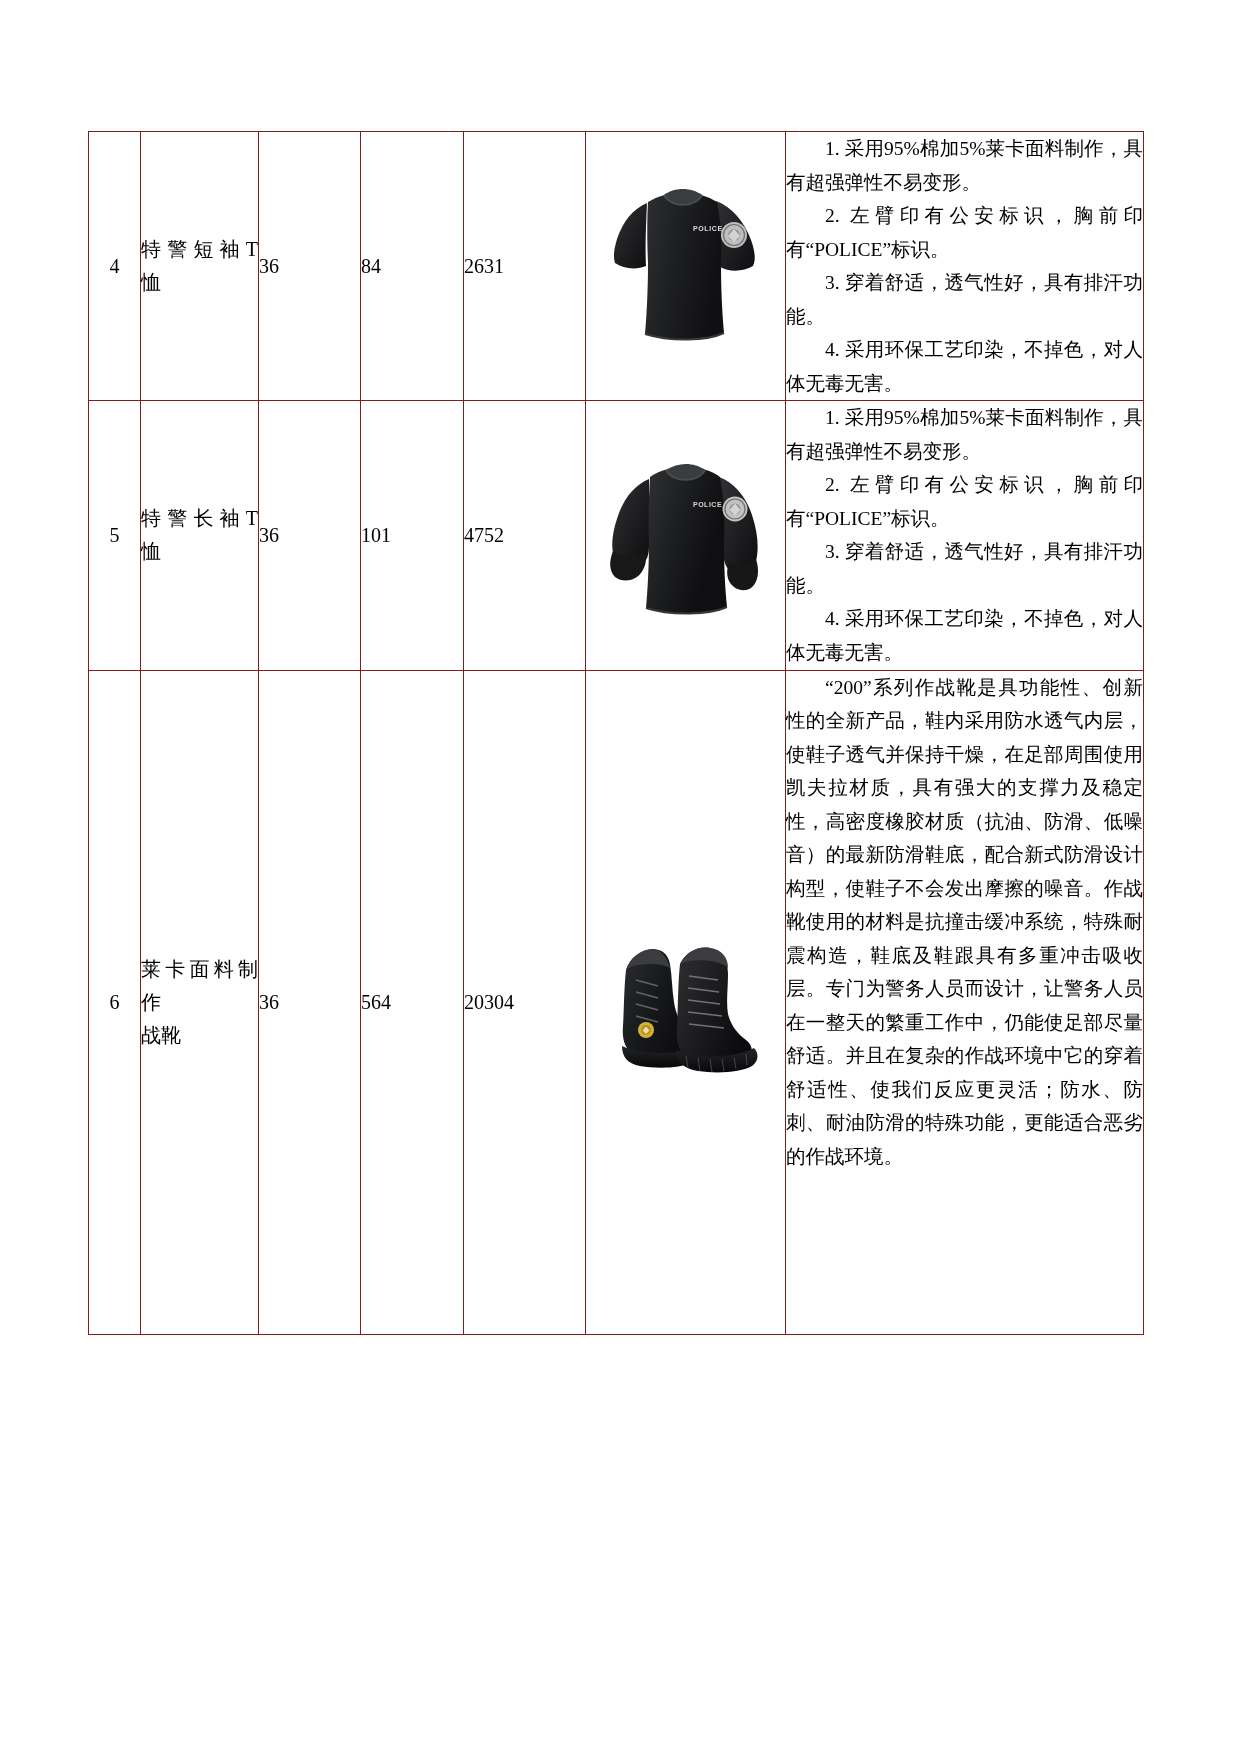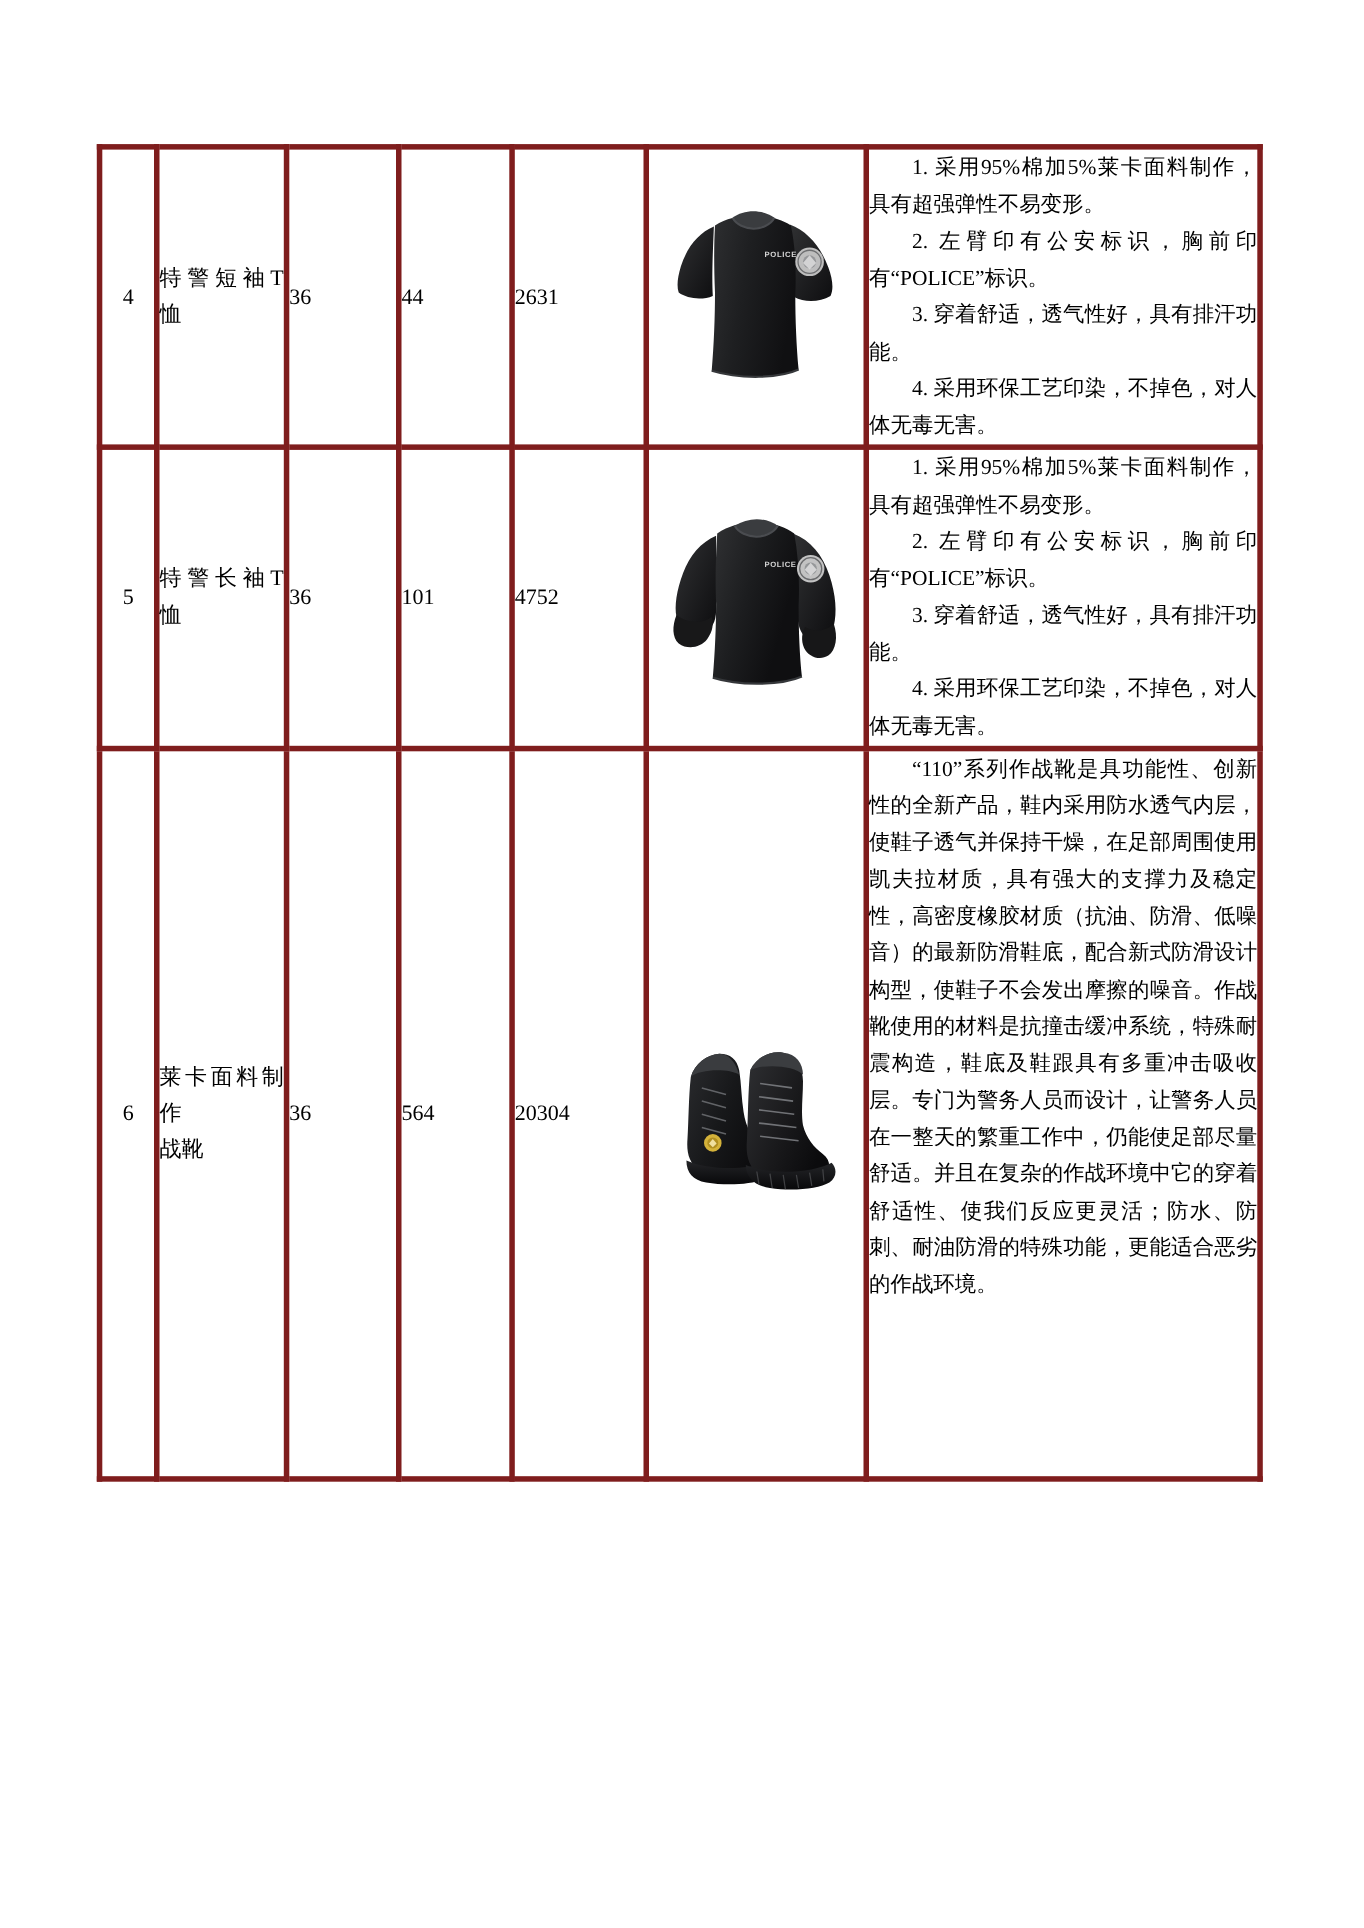--- a/index.html
+++ b/index.html
@@ -27,21 +27,21 @@
   .doc-table {
     position: absolute;
     left: 88px;
     top: 131px;
     width: 1055px;
     border-collapse: collapse;
     table-layout: fixed;
   }
 
   .doc-table td {
-    border: 5px solid #7f1d1d;
+    border: 1px solid #7f1d1d;
     vertical-align: middle;
     padding: 0;
     background: #ffffff;
   }
 
   
   col.c-index { width: 52px; }
   col.c-name  { width: 118px; }
   col.c-unit  { width: 102px; }
   col.c-qty   { width: 103px; }
@@ -121,21 +121,21 @@
     </colgroup>
     <tbody>
 
       <tr style="height:268px;">
         <td class="cell-index">4</td>
         <td class="cell-name">
           <span class="nm">特警短袖T</span>
           <span class="nm" style="text-align:left;text-align-last:left;">恤</span>
         </td>
         <td class="cell-center">36</td>
-        <td class="cell-center">44</td>
+        <td class="cell-center">84</td>
         <td class="cell-center">2631</td>
         <td class="cell-img">
           <div class="prod-img tee-wrap">
             <svg width="170" height="175" viewBox="0 0 170 175" aria-hidden="true">
               <defs>
                 <linearGradient id="teeG" x1="0" y1="0" x2="1" y2="0.3">
                   <stop offset="0%" stop-color="#2e2f31"></stop>
                   <stop offset="45%" stop-color="#1e1f21"></stop>
                   <stop offset="100%" stop-color="#101012"></stop>
                 </linearGradient>
@@ -329,20 +329,20 @@
                   <line x1="114" y1="141" x2="116" y2="154"></line>
                   <line x1="126" y1="141" x2="128" y2="153"></line>
                   <line x1="138" y1="139" x2="140" y2="151"></line>
                   <line x1="150" y1="136" x2="151" y2="147"></line>
                 </g>
               </g>
             </svg>
           </div>
         </td>
         <td class="cell-desc" style="vertical-align:top;">
-          <p>“110”系列作战靴是具功能性、创新性的全新产品，鞋内采用防水透气内层，使鞋子透气并保持干燥，在足部周围使用凯夫拉材质，具有强大的支撑力及稳定性，高密度橡胶材质（抗油、防滑、低噪音）的最新防滑鞋底，配合新式防滑设计构型，使鞋子不会发出摩擦的噪音。作战靴使用的材料是抗撞击缓冲系统，特殊耐震构造，鞋底及鞋跟具有多重冲击吸收层。专门为警务人员而设计，让警务人员在一整天的繁重工作中，仍能使足部尽量舒适。并且在复杂的作战环境中它的穿着舒适性、使我们反应更灵活；防水、防刺、耐油防滑的特殊功能，更能适合恶劣的作战环境。</p>
+          <p>“200”系列作战靴是具功能性、创新性的全新产品，鞋内采用防水透气内层，使鞋子透气并保持干燥，在足部周围使用凯夫拉材质，具有强大的支撑力及稳定性，高密度橡胶材质（抗油、防滑、低噪音）的最新防滑鞋底，配合新式防滑设计构型，使鞋子不会发出摩擦的噪音。作战靴使用的材料是抗撞击缓冲系统，特殊耐震构造，鞋底及鞋跟具有多重冲击吸收层。专门为警务人员而设计，让警务人员在一整天的繁重工作中，仍能使足部尽量舒适。并且在复杂的作战环境中它的穿着舒适性、使我们反应更灵活；防水、防刺、耐油防滑的特殊功能，更能适合恶劣的作战环境。</p>
         </td>
       </tr>
 
     </tbody>
   </table>
 
 </div>
 
 </body></html>

